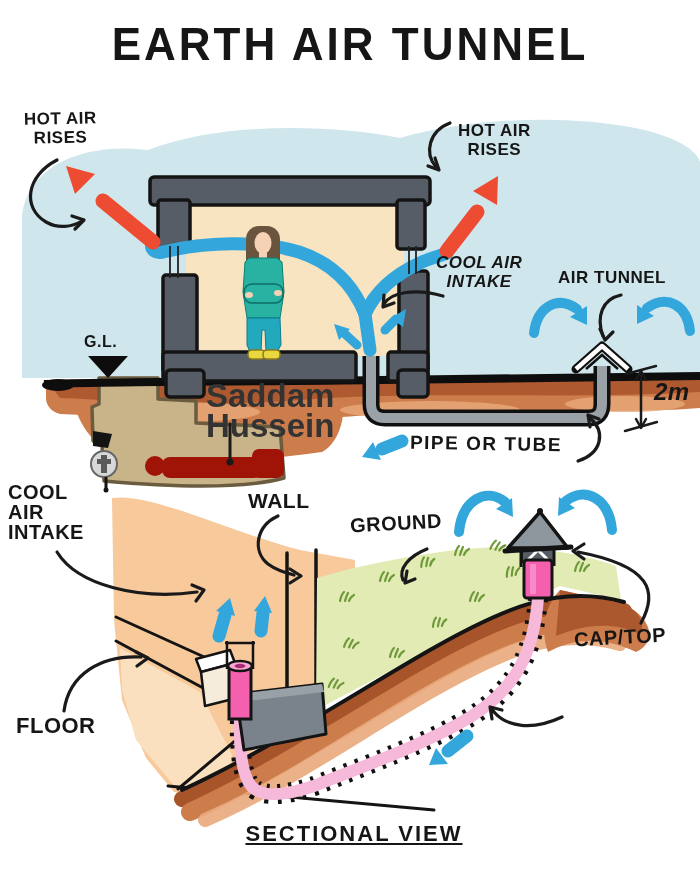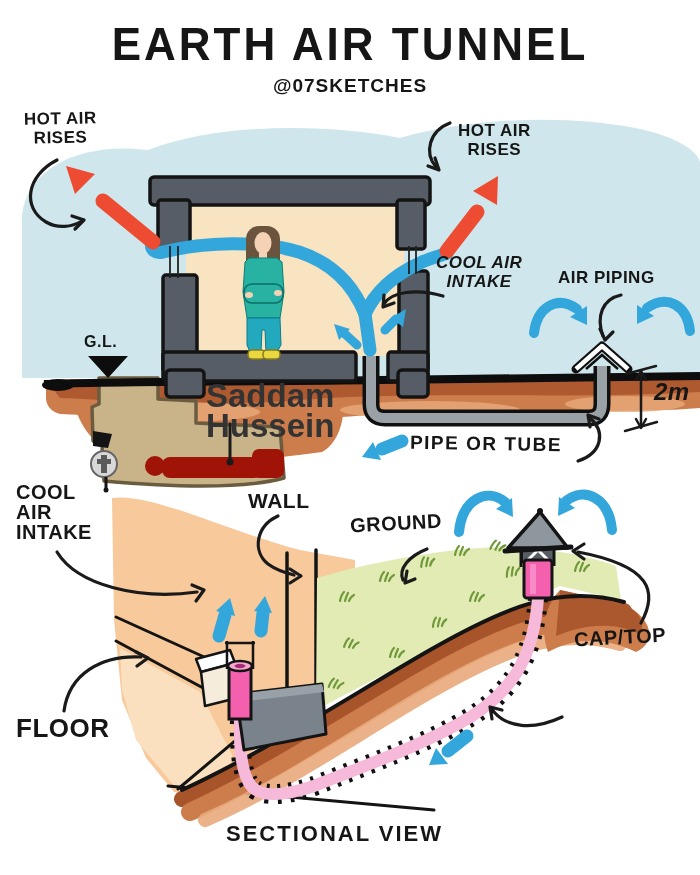--- a/index.html
+++ b/index.html
@@ -291,36 +291,35 @@
       <path d="M148,658 L136,652 M148,658 L137,666"></path>
       <path d="M641,623 C658,592 652,566 578,552"></path>
       <path d="M573,551 L584,544 M573,551 L584,559"></path>
       <path d="M562,717 C532,731 507,727 494,712"></path>
       <path d="M490,707 L492,719 M490,707 L502,710"></path>
     </g>
   </g>
 </svg>
 
   <div class="label title" style="top:20px;left:0;">EARTH AIR TUNNEL</div>
-  <div class="label credit" style="top:76px;left:0;">@07SKETCHES</div>
 
   <div class="label hand-sm" style="top:110px;left:24px;text-align:center;transform:rotate(-1deg);">HOT AIR
 RISES</div>
   <div class="label hand-sm" style="top:122px;left:458px;text-align:center;">HOT AIR
 RISES</div>
   <div class="label hand-sm" style="top:254px;left:436px;text-align:center;font-style:italic;">COOL AIR
 INTAKE</div>
-  <div class="label hand-sm" style="top:269px;left:558px;">AIR PIPING</div>
+  <div class="label hand-sm" style="top:269px;left:558px;">AIR TUNNEL</div>
   <div class="label" style="top:333px;left:84px;font-size:16px;">G.L.</div>
   <div class="label meme" style="top:381px;left:206px;">Saddam
 Hussein</div>
   <div class="label" style="top:379px;left:654px;font-size:24px;font-style:italic;">2m</div>
   <div class="label" style="top:434px;left:410px;font-size:19px;letter-spacing:1.5px;transform:rotate(1deg);">PIPE OR TUBE</div>
 
-  <div class="label" style="top:482px;left:16px;font-size:20px;line-height:1.0;">COOL
+  <div class="label" style="top:482px;left:8px;font-size:20px;line-height:1.0;">COOL
 AIR
 INTAKE</div>
   <div class="label" style="top:489px;left:248px;font-size:21px;text-align:right;">WALL</div>
   <div class="label" style="top:512px;left:350px;font-size:20px;transform:rotate(-3deg);">GROUND</div>
-  <div class="label" style="top:714px;left:16px;font-size:26px;">FLOOR</div>
+  <div class="label" style="top:714px;left:16px;font-size:22px;">FLOOR</div>
   <div class="label" style="top:626px;left:574px;font-size:20px;transform:rotate(-3deg);">CAP/TOP</div>
-  <div class="label caption" style="top:822px;left:226px;width:240px;text-align:left;">SECTIONAL VIEW</div>
+  <div class="label caption" style="top:822px;left:234px;width:240px;text-align:center;text-decoration:underline;">SECTIONAL VIEW</div>
 </div>
 
 </body></html>

